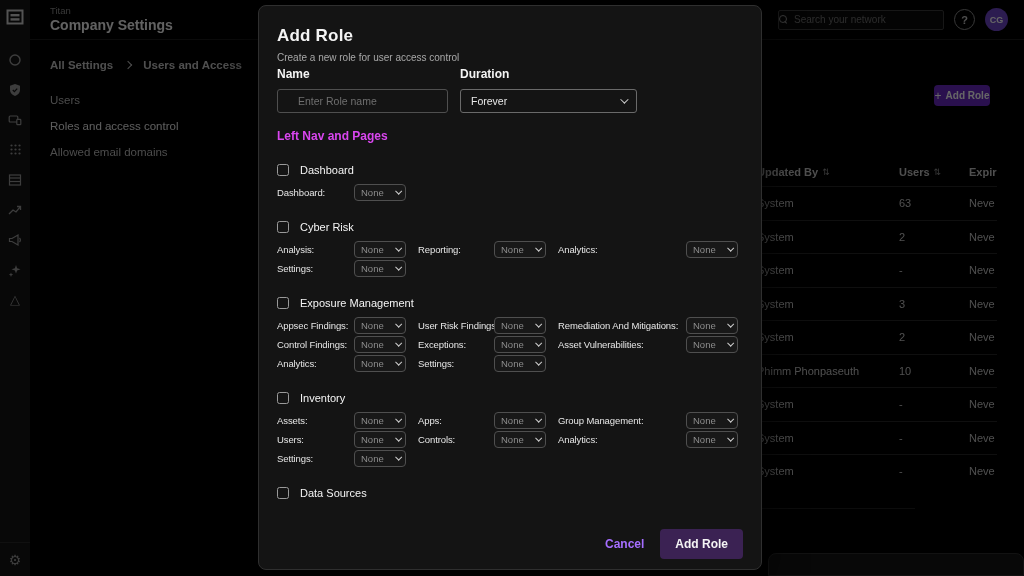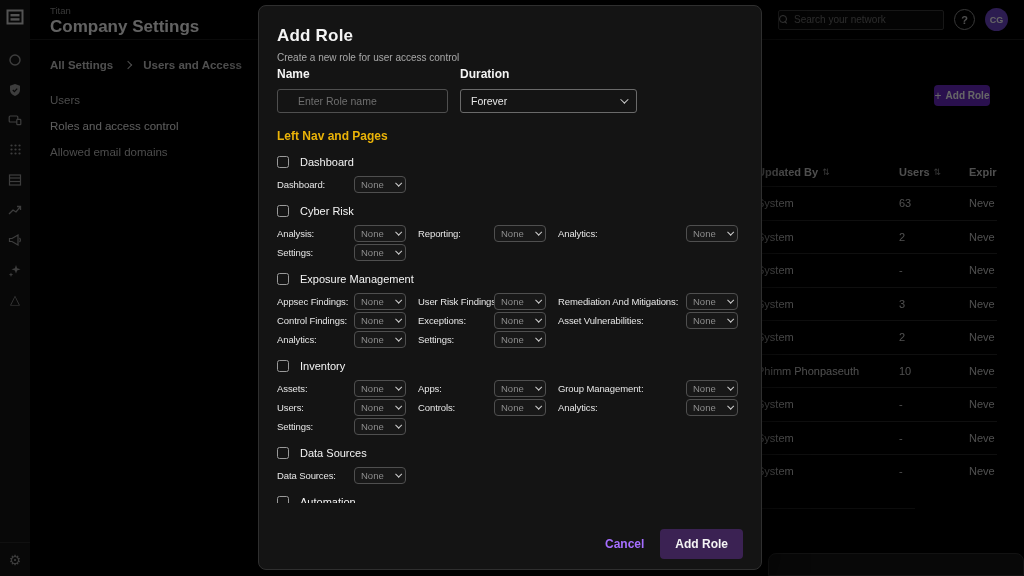--- a/index.html
+++ b/index.html
@@ -15,21 +15,21 @@
   .rail .logo { margin-top:8px; }
   .rail .icons { margin-top:22px; display:flex; flex-direction:column; align-items:center; gap:15px; }
   .rail .ric { width:15px; height:15px; display:flex; align-items:center; justify-content:center; color:#9a9a9a; font-size:13px; line-height:1; }
   .rail .bottom { margin-top:auto; width:100%; border-top:1px solid #2a2a2a; padding:9px 0; display:flex; justify-content:center; }
   .rail .bottom .ric { font-size:14px; }
 
   
   .hdr { position:absolute; left:30px; right:0; top:0; height:40px; border-bottom:1px solid #1c1c1c; }
   .brand { position:absolute; left:20px; top:5px; }
   .brand .t { font-size:9.5px; color:#8d8d8d; }
-  .brand .c { font-size:17px; font-weight:bold; color:#f4f4f4; margin-top:1px; }
+  .brand .c { font-size:14px; font-weight:bold; color:#f4f4f4; margin-top:1px; }
   .hdr-right { position:absolute; right:16px; top:8px; display:flex; align-items:center; gap:10px; }
   .search { width:166px; height:20px; border:1px solid #3a3a3a; border-radius:2px; background:#0c0c0c; display:flex; align-items:center; gap:6px; padding:0 0; }
   .mag { position:relative; width:9px; height:9px; flex:0 0 auto; }
   .mag::before { content:""; position:absolute; left:0; top:0; width:6px; height:6px; border:1.3px solid #8d8d8d; border-radius:50%; }
   .mag::after { content:""; position:absolute; left:6px; top:6px; width:3px; height:1.3px; background:#8d8d8d; transform:rotate(45deg); transform-origin:0 0; }
   .search input { background:transparent; border:none; outline:none; color:#c6c6c6; font-size:10px; width:100%; font-family:inherit; }
   .search input::placeholder { color:#6f6f6f; }
   .help { width:21px; height:21px; border:1.5px solid #8d8d8d; border-radius:50%; color:#c6c6c6; font-size:11px; font-weight:bold; display:flex; align-items:center; justify-content:center; }
   .avatar { width:23px; height:23px; border-radius:50%; background:#6f46c8; color:#fff; font-size:9px; font-weight:bold; display:flex; align-items:center; justify-content:center; }
 
@@ -58,24 +58,24 @@
   .modal { position:absolute; left:258px; top:5px; width:504px; height:565px; background:#141414; border:1px solid #2f2f2f; border-radius:8px; box-shadow:0 10px 40px rgba(0,0,0,0.85); padding:20px 18px 0 18px; }
   .m-title { font-size:17px; font-weight:bold; color:#f4f4f4; letter-spacing:0.2px; }
   .m-sub { font-size:10px; color:#a8a8a8; margin-top:6px; }
   .m-formrow { display:flex; gap:12px; margin-top:4px; }
   .f-label { font-size:12px; font-weight:bold; color:#f4f4f4; }
   .name-col { width:171px; } .dur-col { width:157px; }
   .name-col input { margin-top:8px; width:171px; height:24px; background:transparent; border:1px solid #4f4f4f; border-radius:3px; padding:0 20px; color:#e0e0e0; font-size:10.5px; outline:none; font-family:inherit; }
   .name-col input::placeholder { color:#6f6f6f; }
   .select { margin-top:8px; width:177px; height:24px; border:1px solid #6a6a6a; border-radius:3px; display:flex; align-items:center; justify-content:space-between; padding:0 10px; font-size:10.5px; color:#e8e8e8; }
   .chev-d { width:6px; height:6px; border-right:1.6px solid #d0d0d0; border-bottom:1.6px solid #d0d0d0; transform:rotate(45deg) translateY(-2px); }
-  .m-heading { font-size:12px; font-weight:bold; color:#eab308; margin-top:16px; }
+  .m-heading { font-size:12px; font-weight:bold; color:#d946ef; margin-top:16px; }
 
   .sections { margin-top:2px; height:358px; overflow:hidden; }
-  .cb-row { display:flex; align-items:center; margin-top:10px; height:14px; }
+  .cb-row { display:flex; align-items:center; margin-top:18px; height:14px; }
   .cb { width:12px; height:12px; border:1.4px solid #9a9a9a; border-radius:2.5px; margin-right:11px; flex:0 0 auto; }
   .cb-label { font-size:11px; color:#f4f4f4; }
   .perm-rows { margin-top:6px; }
   .perm-row { display:grid; grid-template-columns:77px 64px 76px 64px 128px 59px; align-items:center; height:19px; }
   .p-label { font-size:9.5px; color:#e6e6e6; white-space:nowrap; letter-spacing:-0.1px; }
   .dd { width:52px; height:17px; border:1px solid #4f4f4f; border-radius:4px; background:#181818; display:inline-flex; align-items:center; justify-content:space-between; padding:0 6px; }
   .dd .v { font-size:9.5px; color:#8d8d8d; }
   .dd .chev-d { width:4.5px; height:4.5px; border-width:0 1.4px 1.4px 0; border-style:solid; border-color:#cfcfcf; }
 
   .m-footer { position:absolute; right:18px; bottom:10px; display:flex; align-items:center; gap:16px; }

